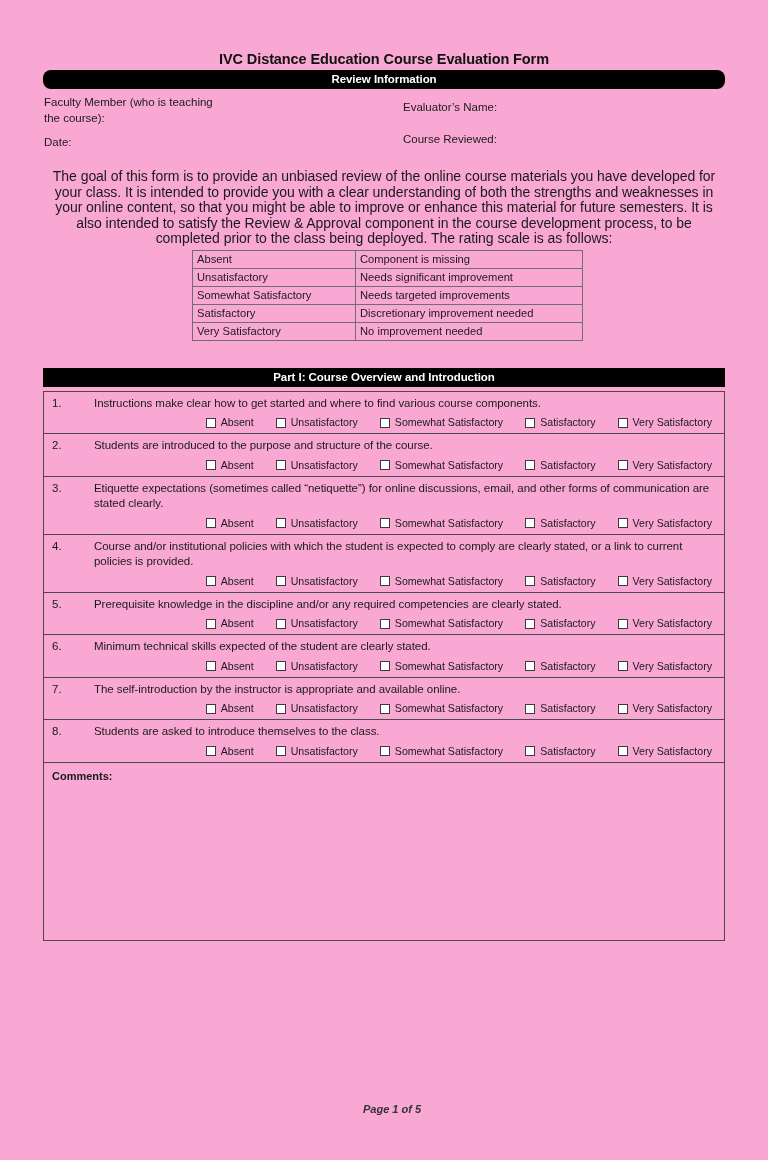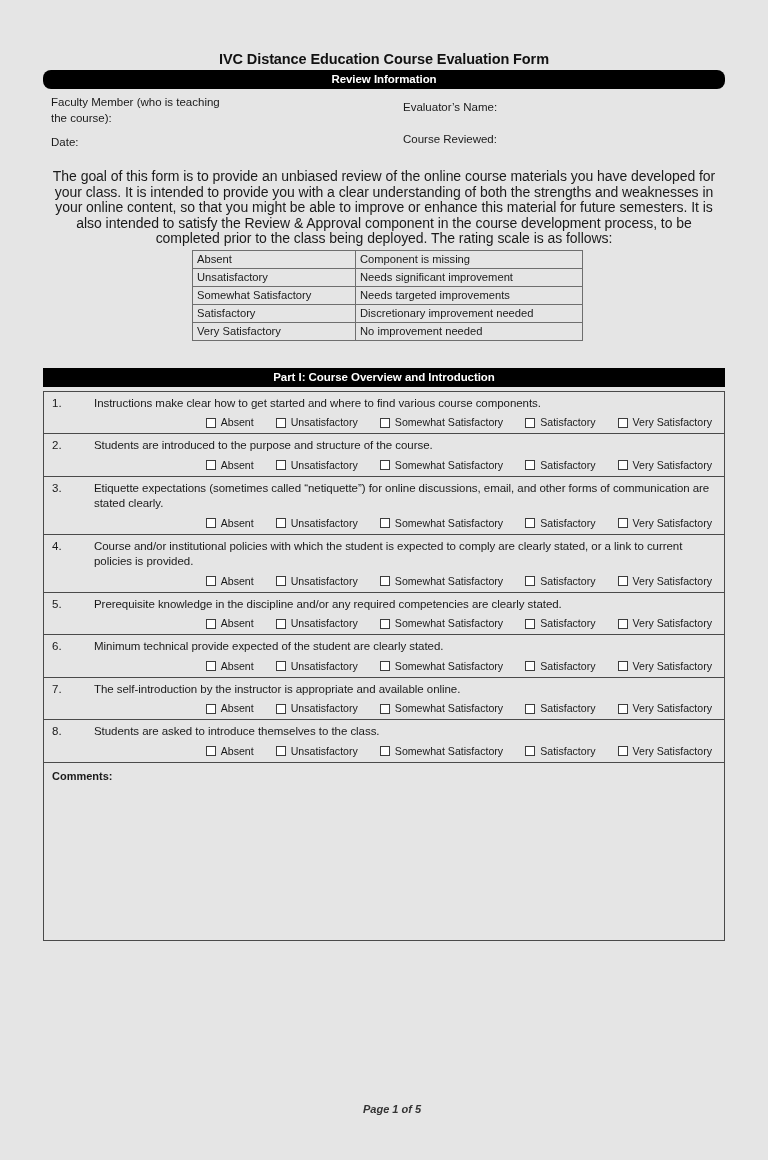--- a/index.html
+++ b/index.html
@@ -13,21 +13,21 @@
     font-family: "Liberation Sans", sans-serif;
     color: #1a1a1a;
     position: relative;
     overflow: hidden;
   }
   .page {
     position: absolute;
     left: 0; top: 0;
     width: 768px;
     height: 1160px;
-    background: #e5e5e5;
+    background: #f9a8d4;
   }
   .content {
     position: absolute;
     left: 43px;
     top: 0;
     width: 682px;
   }
 
   
   .doc-title {
@@ -58,21 +58,21 @@
   
   .review-block {
     position: relative;
     height: 58px;
     margin-top: 6px;
     font-size: 11.5px;
     line-height: 15.5px;
   }
   .rev-left {
     position: absolute;
-    left: 8px;
+    left: 1px;
     top: 0;
     width: 180px;
   }
   .rev-left .lbl-date { margin-top: 9px; }
   .rev-right {
     position: absolute;
     left: 360px;
     top: 5px;
     width: 280px;
   }
@@ -384,21 +384,21 @@
             </label>
             <label class="opt">
               <span class="cbox"></span>
               <span>Very Satisfactory</span>
             </label>
           </div>
         </div>
         <div class="qrow">
           <div class="qtext-line">
             <div class="qnum">6.</div>
-            <div class="qtext">Minimum technical provide expected of the student are clearly stated.</div>
+            <div class="qtext">Minimum technical skills expected of the student are clearly stated.</div>
           </div>
           <div class="opts">
             <label class="opt">
               <span class="cbox"></span>
               <span>Absent</span>
             </label>
             <label class="opt">
               <span class="cbox"></span>
               <span>Unsatisfactory</span>
             </label>

